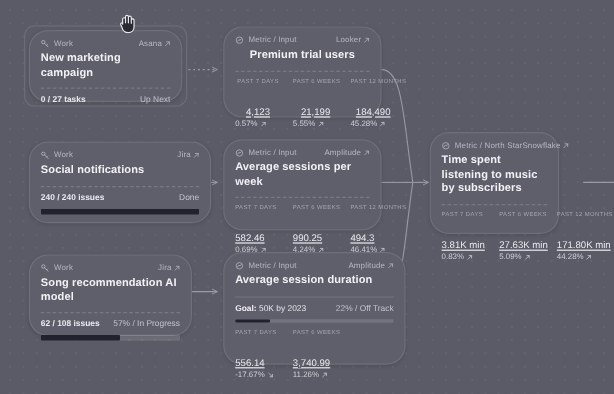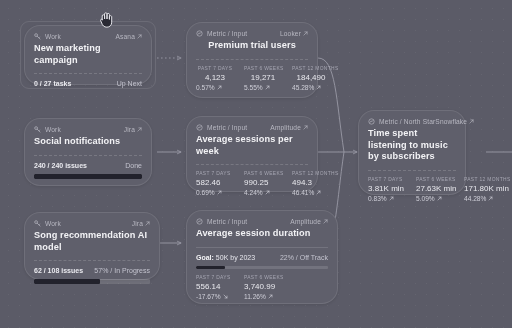--- a/index.html
+++ b/index.html
@@ -56,21 +56,21 @@
   }
   .divider.solid{border-top:1px solid rgba(255,255,255,0.13);}
 
   .stats{display:flex;padding:6px 9px 0 9px;gap:10px;}
   .stat{min-width:38px;}
   .stat-label{
     font-size:4.9px;color:#a6a6b2;letter-spacing:0.35px;
     text-transform:uppercase;white-space:nowrap;
   }
   .stat-value{
-    font-size:8px;color:#e9e9ee;margin-top:2px;white-space:nowrap;
+    font-size:8px;color:#e9e9ee;margin-top:18px;white-space:nowrap;text-decoration:underline;
   }
   .stat-delta{
     font-size:6.6px;color:#cfcfd8;margin-top:2px;white-space:nowrap;
     display:flex;align-items:center;gap:2px;
   }
 
   .footrow{
     display:flex;align-items:center;justify-content:space-between;
     padding:6px 9px 0 9px;
   }
@@ -134,21 +134,21 @@
       </div>
     </div>
     <div class="ctitle">New marketing campaign</div>
     <div class="divider"></div>
     <div class="footrow">
       <span class="foot-left">0 / 27 tasks</span>
       <span class="foot-right">Up Next</span>
     </div>
   </div>
 
-  <div class="card" style="left:24px;top:118px;width:128px;height:68px;">
+  <div class="card" style="left:24px;top:118px;width:152px;height:68px;">
     <div class="chead">
       <div class="chead-left">
         <span class="ico">
           <svg width="7" height="7" viewBox="0 0 12 12">
               <circle cx="3.6" cy="3.6" r="2.4" fill="none" stroke="#b8b8c2" stroke-width="1.2"></circle>
               <path d="M5.3,5.3 L10.4,10.4 M8.3,8.3 L9.6,7" stroke="#b8b8c2" stroke-width="1.2" fill="none" stroke-linecap="round"></path>
             </svg>
         </span>
         <span class="chead-label">Work</span>
       </div>
@@ -231,21 +231,21 @@
         <div class="stat-value">4,123</div>
         <div class="stat-delta">
             <span>0.57%</span>
             <span class="ico"><svg width="5" height="5" viewBox="0 0 8 8">
                 <path d="M1.6,6.4 L6.4,1.6 M3.2,1.6 L6.4,1.6 L6.4,4.8" stroke="#cfcfd8" stroke-width="1" fill="none" stroke-linecap="round" stroke-linejoin="round"></path>
               </svg></span>
           </div>
       </div>
       <div class="stat">
         <div class="stat-label">PAST 6 WEEKS</div>
-        <div class="stat-value">19,271</div>
+        <div class="stat-value">21,199</div>
         <div class="stat-delta">
             <span>5.55%</span>
             <span class="ico"><svg width="5" height="5" viewBox="0 0 8 8">
                 <path d="M1.6,6.4 L6.4,1.6 M3.2,1.6 L6.4,1.6 L6.4,4.8" stroke="#cfcfd8" stroke-width="1" fill="none" stroke-linecap="round" stroke-linejoin="round"></path>
               </svg></span>
           </div>
       </div>
       <div class="stat">
         <div class="stat-label">PAST 12 MONTHS</div>
         <div class="stat-value">184,490</div>

